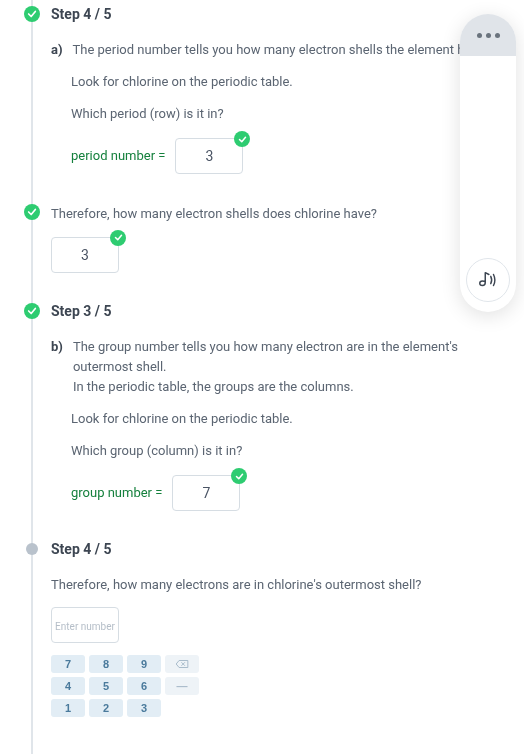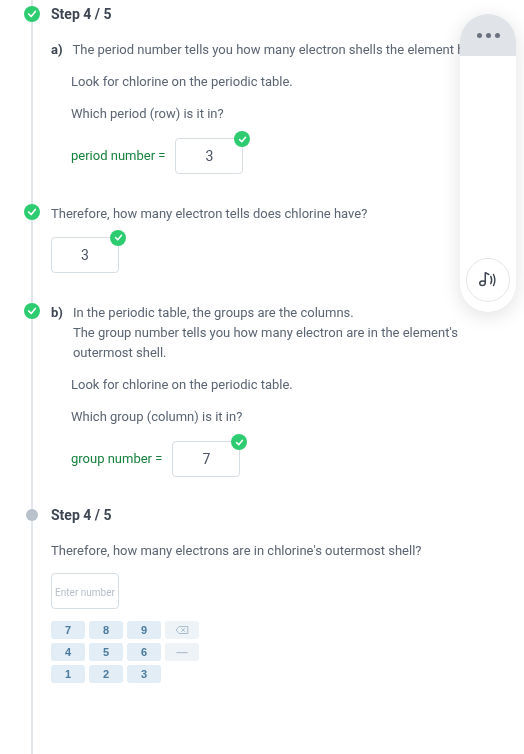--- a/index.html
+++ b/index.html
@@ -230,44 +230,45 @@
   </div>
 </div>
 
 <div class="step">
   <div class="step-badge complete">
     <svg viewBox="0 0 12 12">
         <path d="M2 6 L5 9 L10 3" stroke="#fff" stroke-width="2" fill="none" stroke-linecap="round" stroke-linejoin="round"></path>
       </svg>
   </div>
   <div class="step-body">
-    <div class="para">Therefore, how many electron tells does chlorine have?</div>
+    <div class="para">Therefore, how many electron shells does chlorine have?</div>
     <span class="answer-wrap">
       <input class="answer-box" value="3" style="">
       <span class="check-badge">
         <svg viewBox="0 0 12 12">
             <path d="M2 6 L5 9 L10 3" stroke="#fff" stroke-width="2" fill="none" stroke-linecap="round" stroke-linejoin="round"></path>
           </svg>
       </span>
     </span>
   </div>
 </div>
 
 <div class="step">
   <div class="step-badge complete">
     <svg viewBox="0 0 12 12">
         <path d="M2 6 L5 9 L10 3" stroke="#fff" stroke-width="2" fill="none" stroke-linecap="round" stroke-linejoin="round"></path>
       </svg>
   </div>
+  <div class="step-title">Step 3 / 5</div>
   <div class="step-body">
     <div class="part-row">
       <div class="part-label">b)</div>
       <div>
+        <div>The group number tells you how many electron are in the element's outermost shell.</div>
         <div>In the periodic table, the groups are the columns.</div>
-        <div>The group number tells you how many electron are in the element's outermost shell.</div>
       </div>
     </div>
     <div style="padding-left:20px">
       <div class="para">Look for chlorine on the periodic table.</div>
       <div class="para">Which group (column) is it in?</div>
       <div class="input-row">
         <span class="input-label">group number =</span>
         <span class="answer-wrap">
           <input class="answer-box" value="7" style="">
           <span class="check-badge">

